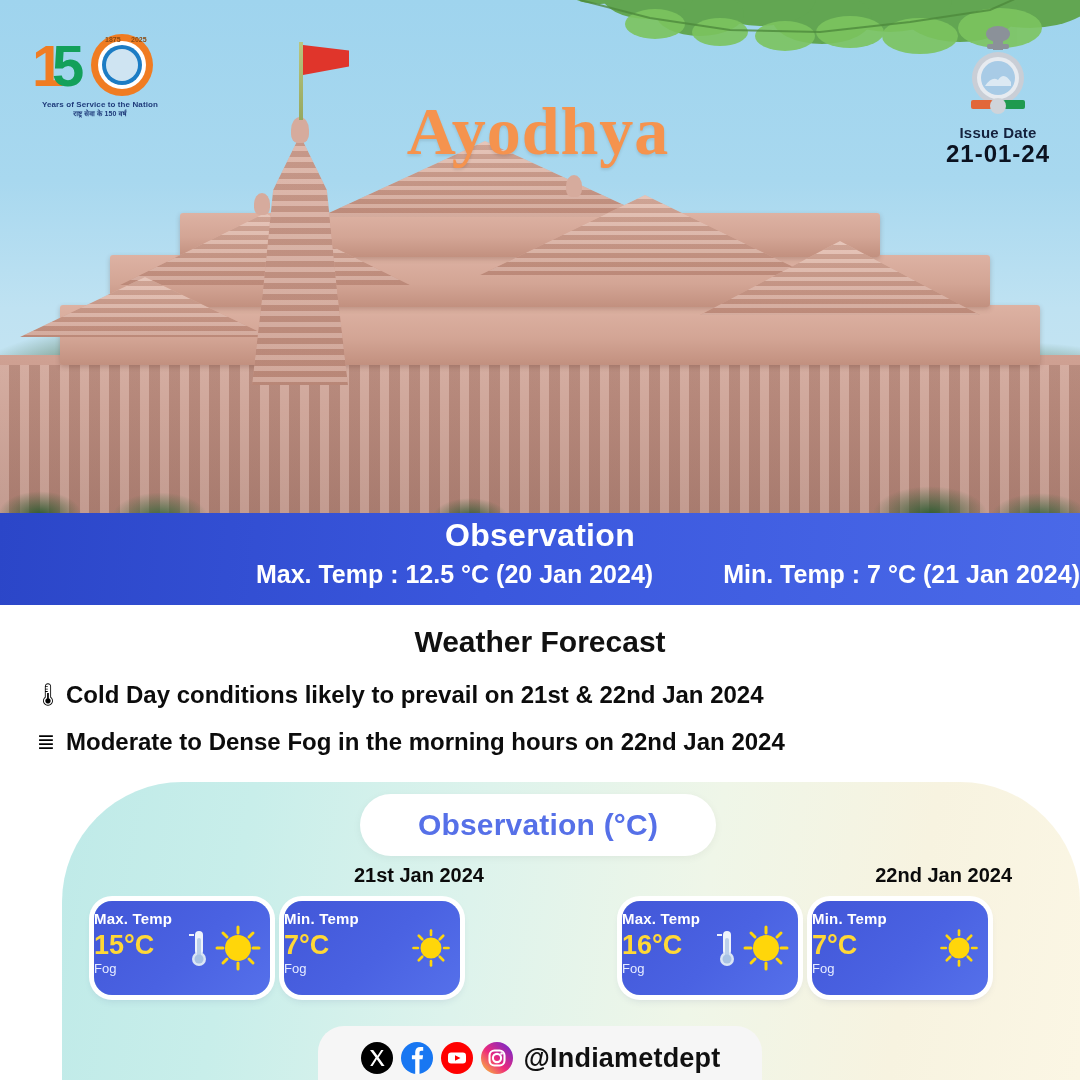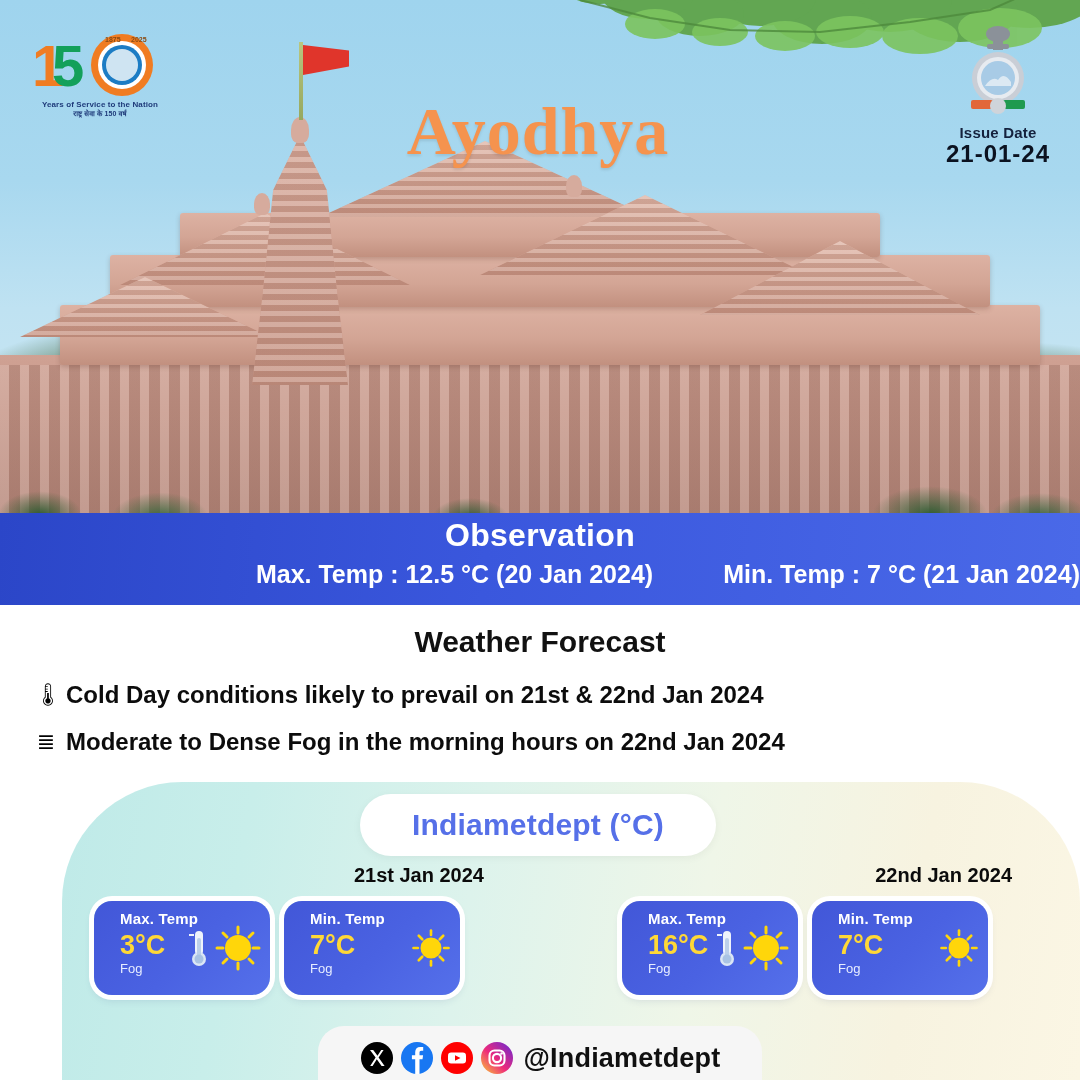--- a/index.html
+++ b/index.html
@@ -301,21 +301,21 @@
     gap: 14px;
   }
   .wcard {
     width: 176px;
     height: 94px;
     border-radius: 18px;
     background: linear-gradient(135deg, #4257d8 0%, #4a62e2 55%, #5570ea 100%);
     box-shadow: 0 0 0 5px #ffffff, 0 4px 10px rgba(40,50,120,.18);
     position: relative;
     box-sizing: border-box;
-    padding: 9px 26px;
+    padding: 9px 0;
     overflow: hidden;
   }
   .wcard-label {
     font-size: 15px;
     font-weight: bold;
     color: #ffffff;
     letter-spacing: .2px;
   }
   .wcard-temp {
     font-size: 27px;
@@ -471,29 +471,29 @@
     <span class="bullet-text">Cold Day conditions likely to prevail on 21st &amp; 22nd Jan 2024</span>
   </div>
   <div class="bullet">
     <span class="bullet-icon">≣</span>
     <span class="bullet-text">Moderate to Dense Fog in the morning hours on 22nd Jan 2024</span>
   </div>
 </div>
 
 <div class="temp-panel">
   <div class="temp-pill">
-    <span class="temp-pill-text">Indiametdept (°C)</span>
+    <span class="temp-pill-text">Observation (°C)</span>
   </div>
 
   <div class="day-group day1">
     <div class="day-label">21st Jan 2024</div>
     <div class="cards-row">
       <div class="wcard">
         <div class="wcard-label">Max. Temp</div>
-        <div class="wcard-temp">3°C</div>
+        <div class="wcard-temp">15°C</div>
         <div class="wcard-cond">Fog</div>
         <div class="wcard-icons">
           <svg width="26" height="44" viewBox="0 0 26 44">
             <rect x="9" y="5" width="8" height="24" rx="4" fill="#eef3fb"></rect>
             <circle cx="13" cy="33" r="7" fill="#dbe6f5"></circle>
             <rect x="11" y="12" width="4" height="20" rx="2" fill="#bcd0ea"></rect>
             <circle cx="13" cy="33" r="4.5" fill="#a9c3e4"></circle>
             <line x1="3" y1="9" x2="8" y2="9" stroke="#eef3fb" stroke-width="2"></line>
           </svg>
           <svg width="48" height="48" viewBox="0 0 48 48">

